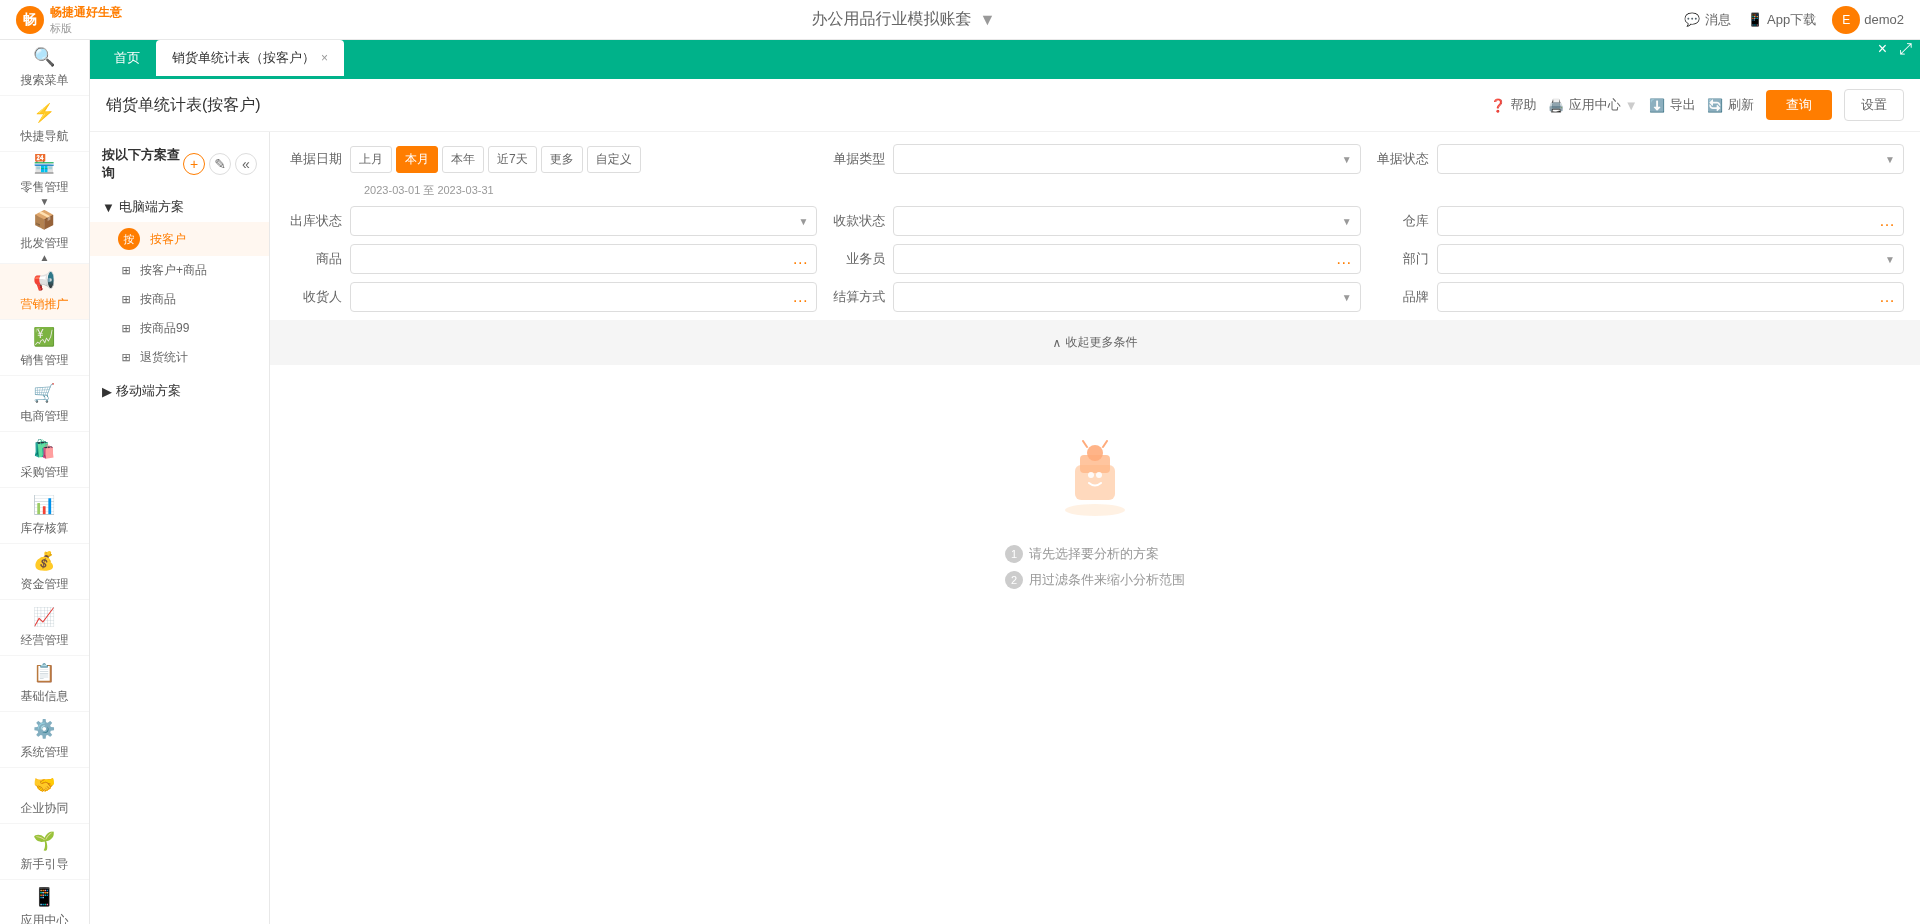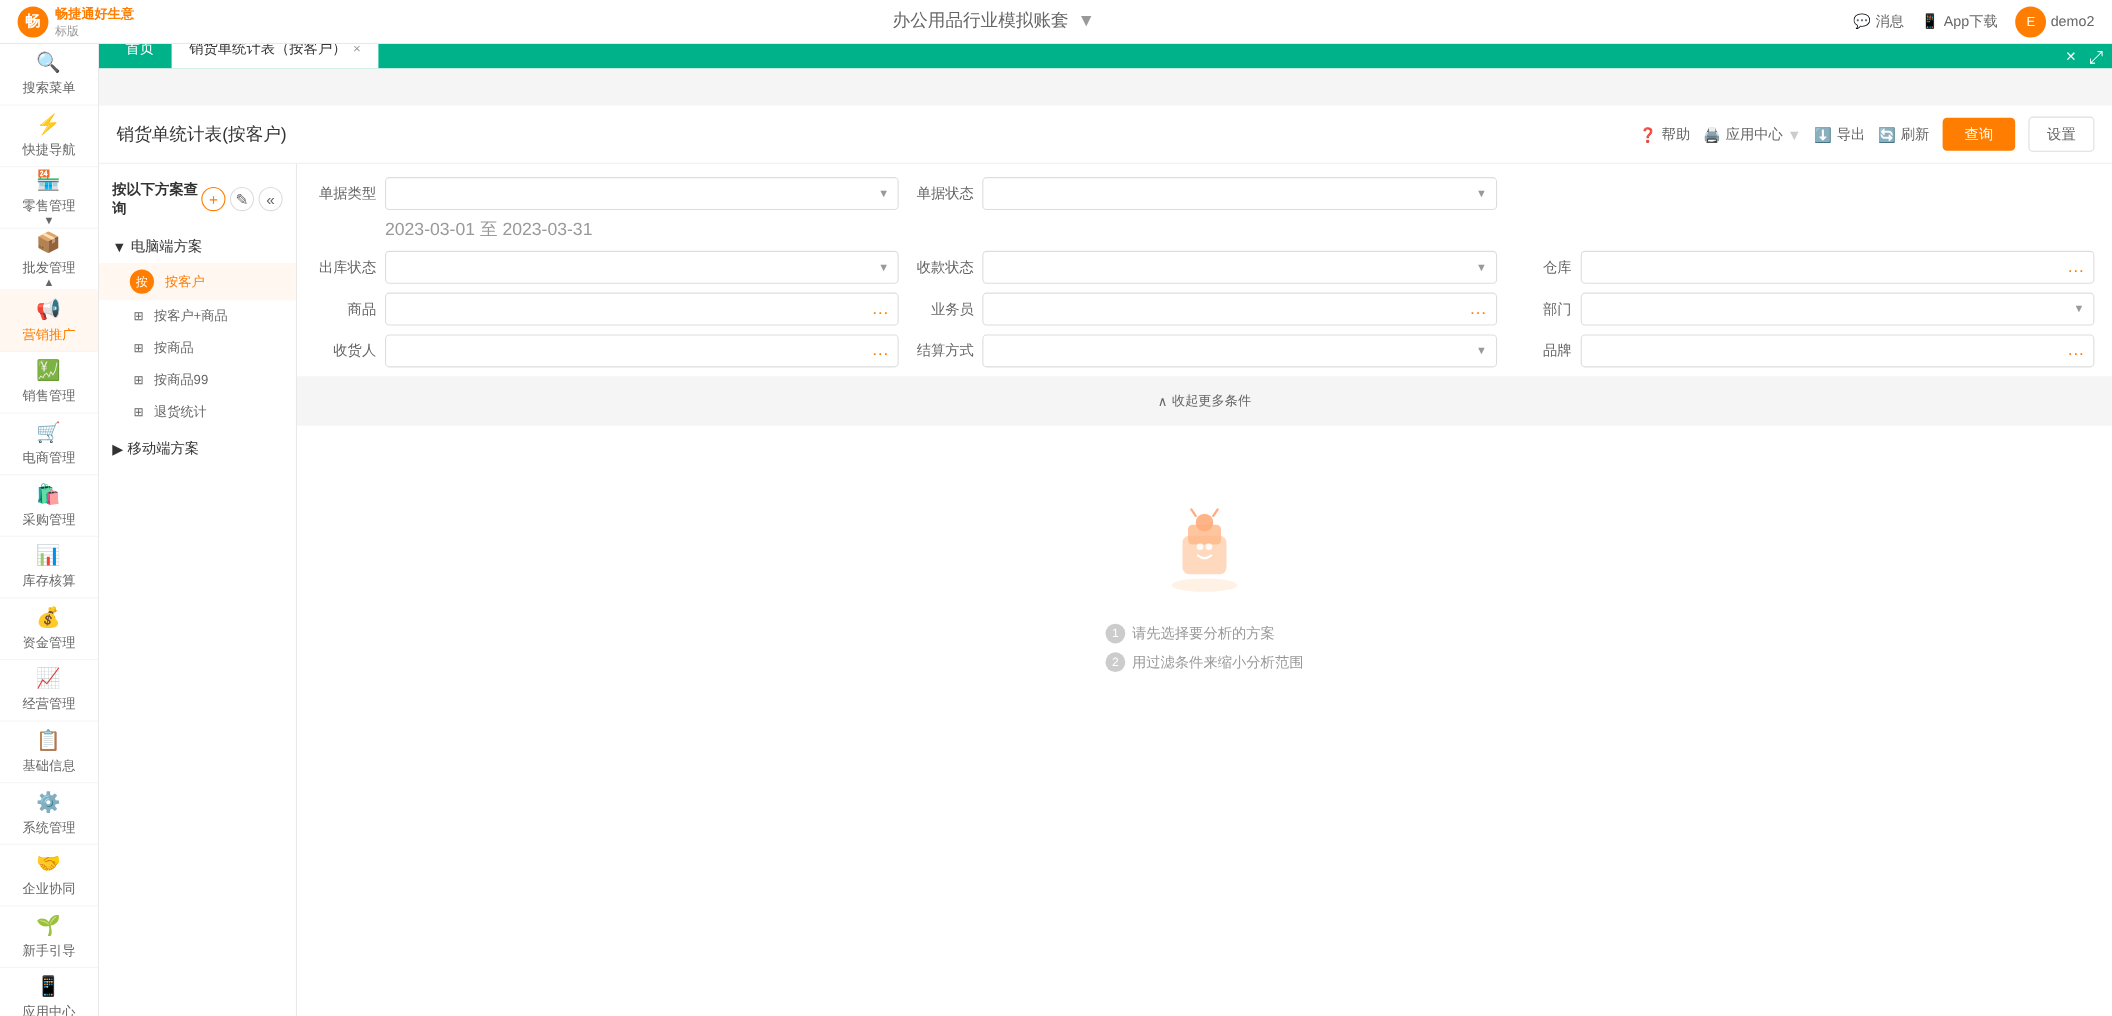--- a/index.html
+++ b/index.html
@@ -49,22 +49,22 @@
       border-bottom: 1px solid #f5f5f5;
       min-height: 56px;
     }
     .sidebar-item.active { color: #ff7d00; background: #fff7f0; }
     .sidebar-icon { font-size: 18px; margin-bottom: 4px; }
 
     
     .tabs-bar {
       background: #00b28a;
       display: flex;
-      align-items: flex-end;
-      height: 22px;
+      align-items: flex-start;
+      height: 39px;
       padding: 0 8px;
     }
     .tab {
       display: flex;
       align-items: center;
       padding: 0 16px;
       height: 36px;
       color: white;
       font-size: 13px;
       cursor: pointer;
@@ -124,36 +124,35 @@
     }
 
     
     .page-header {
       display: flex;
       align-items: center;
       justify-content: space-between;
       padding: 10px 16px;
       background: #fff;
       border-bottom: 1px solid #f0f0f0;
-      margin-top: 34px;
     }
     .page-title { font-size: 16px; font-weight: 500; color: #333; }
     .page-actions { display: flex; align-items: center; gap: 12px; font-size: 13px; color: #666; }
     .page-action-btn { display: flex; align-items: center; gap: 4px; cursor: pointer; color: #666; }
     .query-btn { background: #ff7d00; color: white; border: none; padding: 6px 20px; border-radius: 4px; cursor: pointer; font-size: 13px; text-align: center; }
     .settings-btn { background: white; color: #666; border: 1px solid #ddd; padding: 6px 16px; border-radius: 4px; cursor: pointer; font-size: 13px; }
 
     
     .filter-grid { display: grid; grid-template-columns: 1fr 1fr 1fr; gap: 12px; margin-bottom: 8px; }
     .filter-item { display: flex; align-items: center; gap: 8px; }
     .filter-label { color: #666; font-size: 13px; min-width: 56px; text-align: right; white-space: nowrap; }
     .date-control { display: flex; align-items: center; gap: 4px; flex: 1; }
     .date-btn { padding: 4px 8px; font-size: 12px; color: #666; border: 1px solid #ddd; background: white; border-radius: 3px; cursor: pointer; }
     .date-btn.active { background: #ff7d00; color: white; border-color: #ff7d00; }
-    .date-range { font-size: 16px; color: #999; white-space: nowrap; }
+    .date-range { font-size: 11px; color: #999; white-space: nowrap; margin-left: 14px; }
     .select-control { flex: 1; height: 30px; border: 1px solid #ddd; border-radius: 4px; padding: 0 8px; font-size: 12px; color: #333; background: white; display: flex; align-items: center; justify-content: space-between; cursor: pointer; }
     .select-arrow { color: #999; font-size: 10px; }
     .select-dots { color: #ff7d00; font-size: 16px; cursor: pointer; margin-left: 4px; }
 
     
     .collapse-btn {
       display: flex;
       align-items: center;
       justify-content: center;
       padding: 8px;
@@ -376,20 +375,31 @@
               <span>▶</span>
               <span>移动端方案</span>
             </div>
           </div>
         </div>
 
         <div class="filter-panel">
 
           <div class="filter-grid">
             <div class="filter-item">
+              <span class="filter-label">单据日期</span>
+              <div class="date-control">
+                <button class="date-btn">上月</button>
+                <button class="date-btn active">本月</button>
+                <button class="date-btn">本年</button>
+                <button class="date-btn">近7天</button>
+                <button class="date-btn">更多</button>
+                <button class="date-btn">自定义</button>
+              </div>
+            </div>
+            <div class="filter-item">
               <span class="filter-label">单据类型</span>
               <div class="select-control">
                 <span></span>
                 <span class="select-arrow">▼</span>
               </div>
             </div>
             <div class="filter-item">
               <span class="filter-label">单据状态</span>
               <div class="select-control">
                 <span></span>

